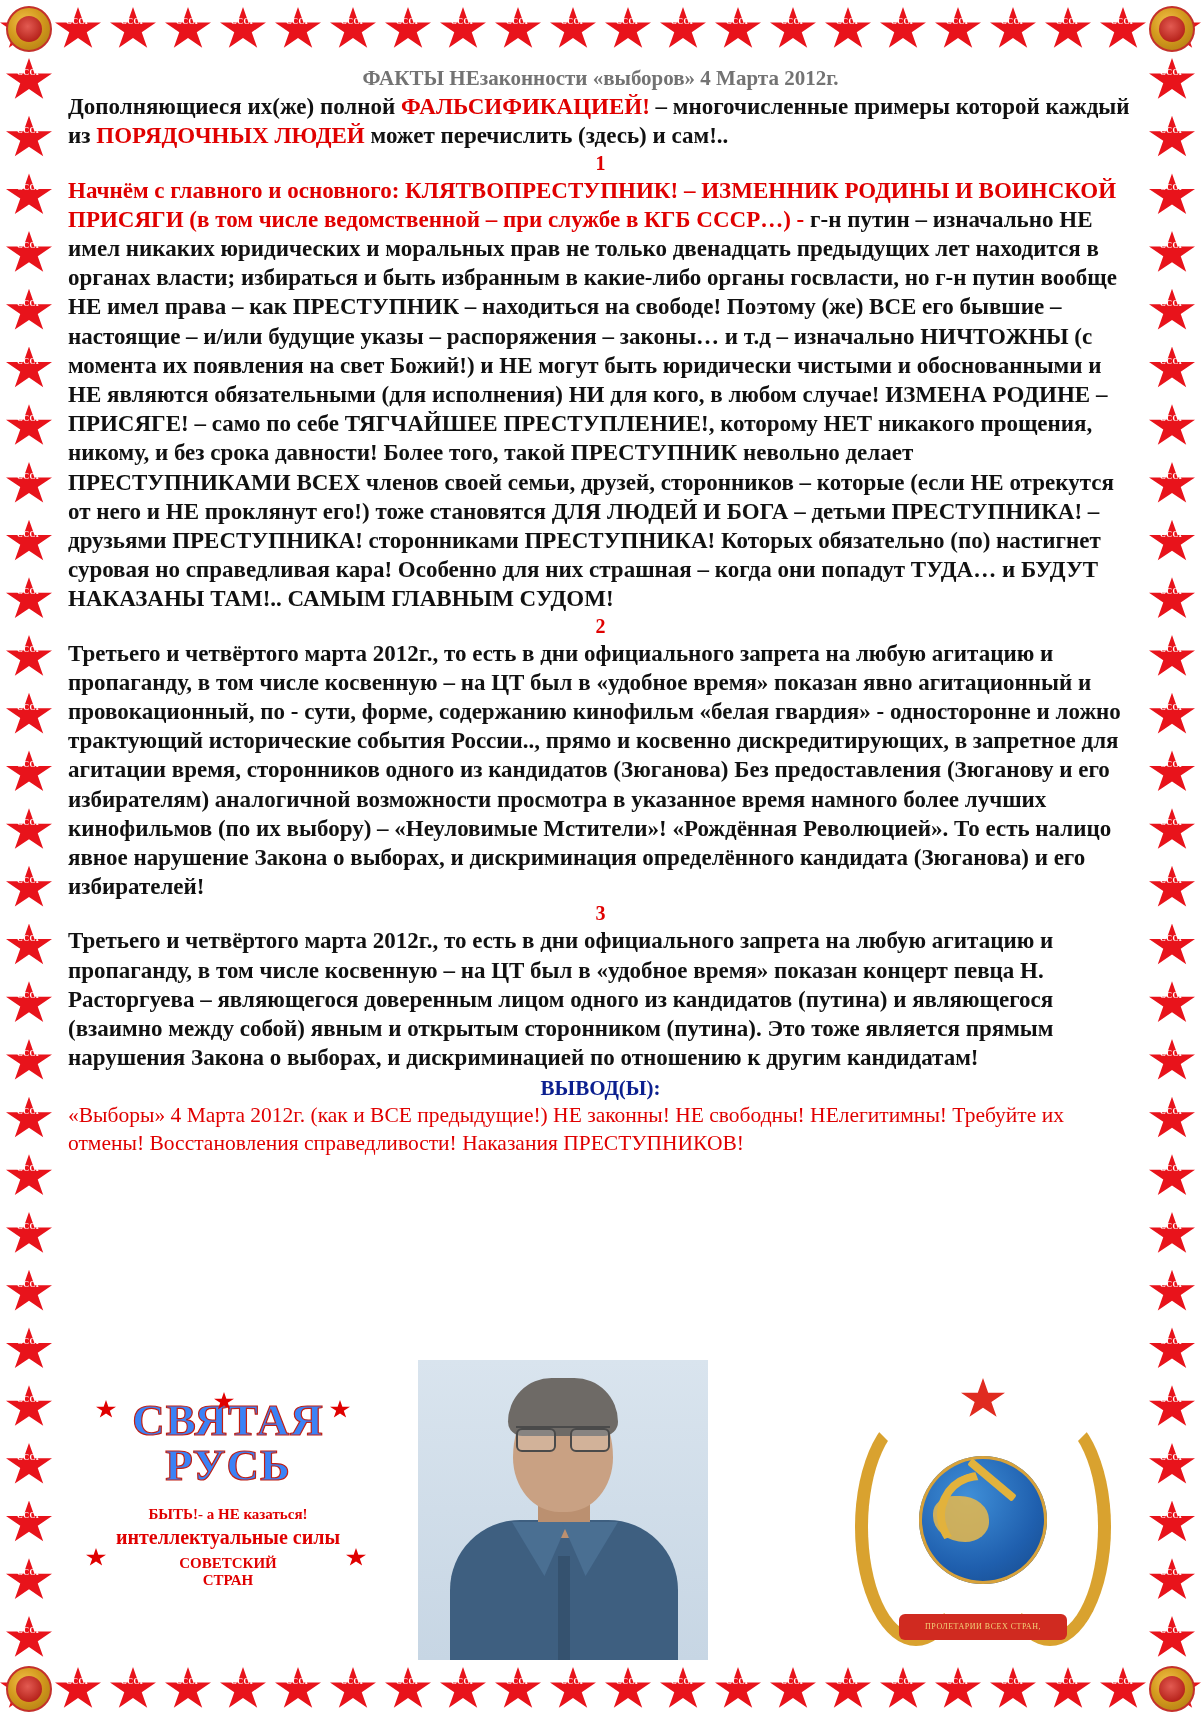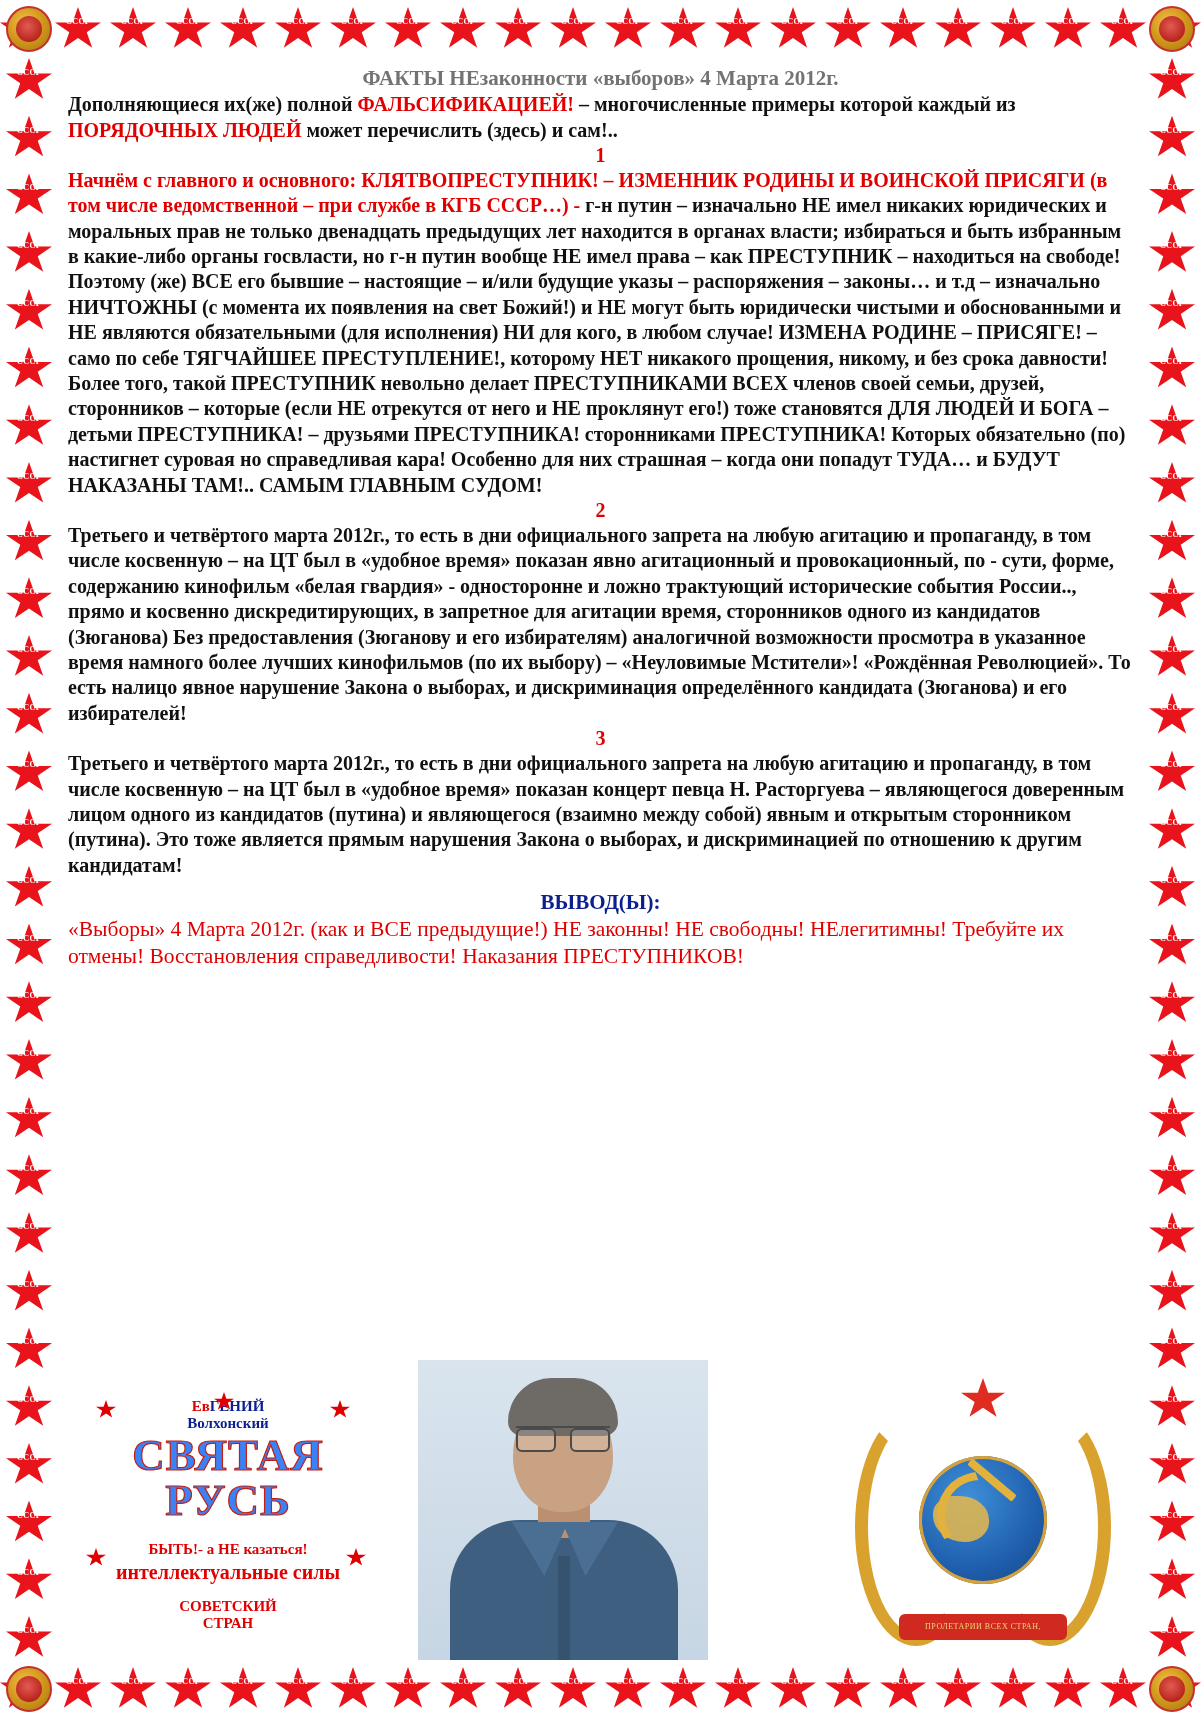--- a/index.html
+++ b/index.html
@@ -89,21 +89,21 @@
   }
   .doc-title {
     text-align: center;
     color: #737373;
     font-weight: bold;
     font-size: 21px;
     line-height: 1.15;
     margin: 2px 0 2px 0;
   }
   .body-text {
-    font-size: 20px;
+    font-size: 23px;
     line-height: 1.27;
     color: #111111;
     font-weight: bold;
     text-align: left;
   }
   .body-text p {
     margin: 0 0 0 0;
   }
   .red  { color: #e00000; }
   .sect-num {
@@ -111,21 +111,21 @@
     color: #e00000;
     font-weight: bold;
     font-size: 20px;
     margin: 1px 0 1px 0;
   }
   .conclusion-head {
     text-align: center;
     color: #0b1f8f;
     font-weight: bold;
     font-size: 21px;
-    margin: 12px 0 1px 0;
+    margin: 4px 0 1px 0;
   }
   .conclusion-body {
     color: #e00000;
     font-weight: normal;
     font-size: 21.5px;
     line-height: 1.27;
   }
 
   
   .bottom-band {
@@ -169,21 +169,21 @@
   .logo-sub2 {
     font-size: 20px;
     font-weight: bold;
     color: #e00000;
     margin-top: 3px;
   }
   .logo-sub3 {
     font-size: 15px;
     font-weight: bold;
     color: #e00000;
-    margin-top: 14px;
+    margin-top: 6px;
     line-height: 1.1;
   }
   .mini-star {
     position: absolute;
     width: 20px;
     height: 19px;
     background: #e00000;
     clip-path: polygon(50% 0%, 61.8% 35.2%, 100% 35.2%, 69% 57.2%, 80.9% 92.4%, 50% 70.6%, 19.1% 92.4%, 31% 57.2%, 0% 35.2%, 38.2% 35.2%);
   }
   .mini-star.m1 { left: 28px;  top: 2px; }
@@ -818,24 +818,20 @@
 
 <div class="bottom-band">
 
   <div class="logo-block">
     <div class="mini-star m1"></div>
     <div class="mini-star m2"></div>
     <div class="mini-star m3"></div>
     <div class="mini-star m4"></div>
     <div class="mini-star m5"></div>
 
-    <div class="logo-name">
-      <span class="ev">Ев</span><span>ГЕНИЙ</span><br>
-      <span>Волхонский</span>
-    </div>
     <div class="logo-main">СВЯТАЯ РУСЬ</div>
     <div class="logo-sub1">БЫТЬ!- а НЕ казаться!</div>
     <div class="logo-sub2">интеллектуальные силы</div>
     <div class="logo-sub3">
       <span>СОВЕТСКИЙ</span><br>
       <span>СТРАН</span>
     </div>
   </div>
 
   <div class="photo">

